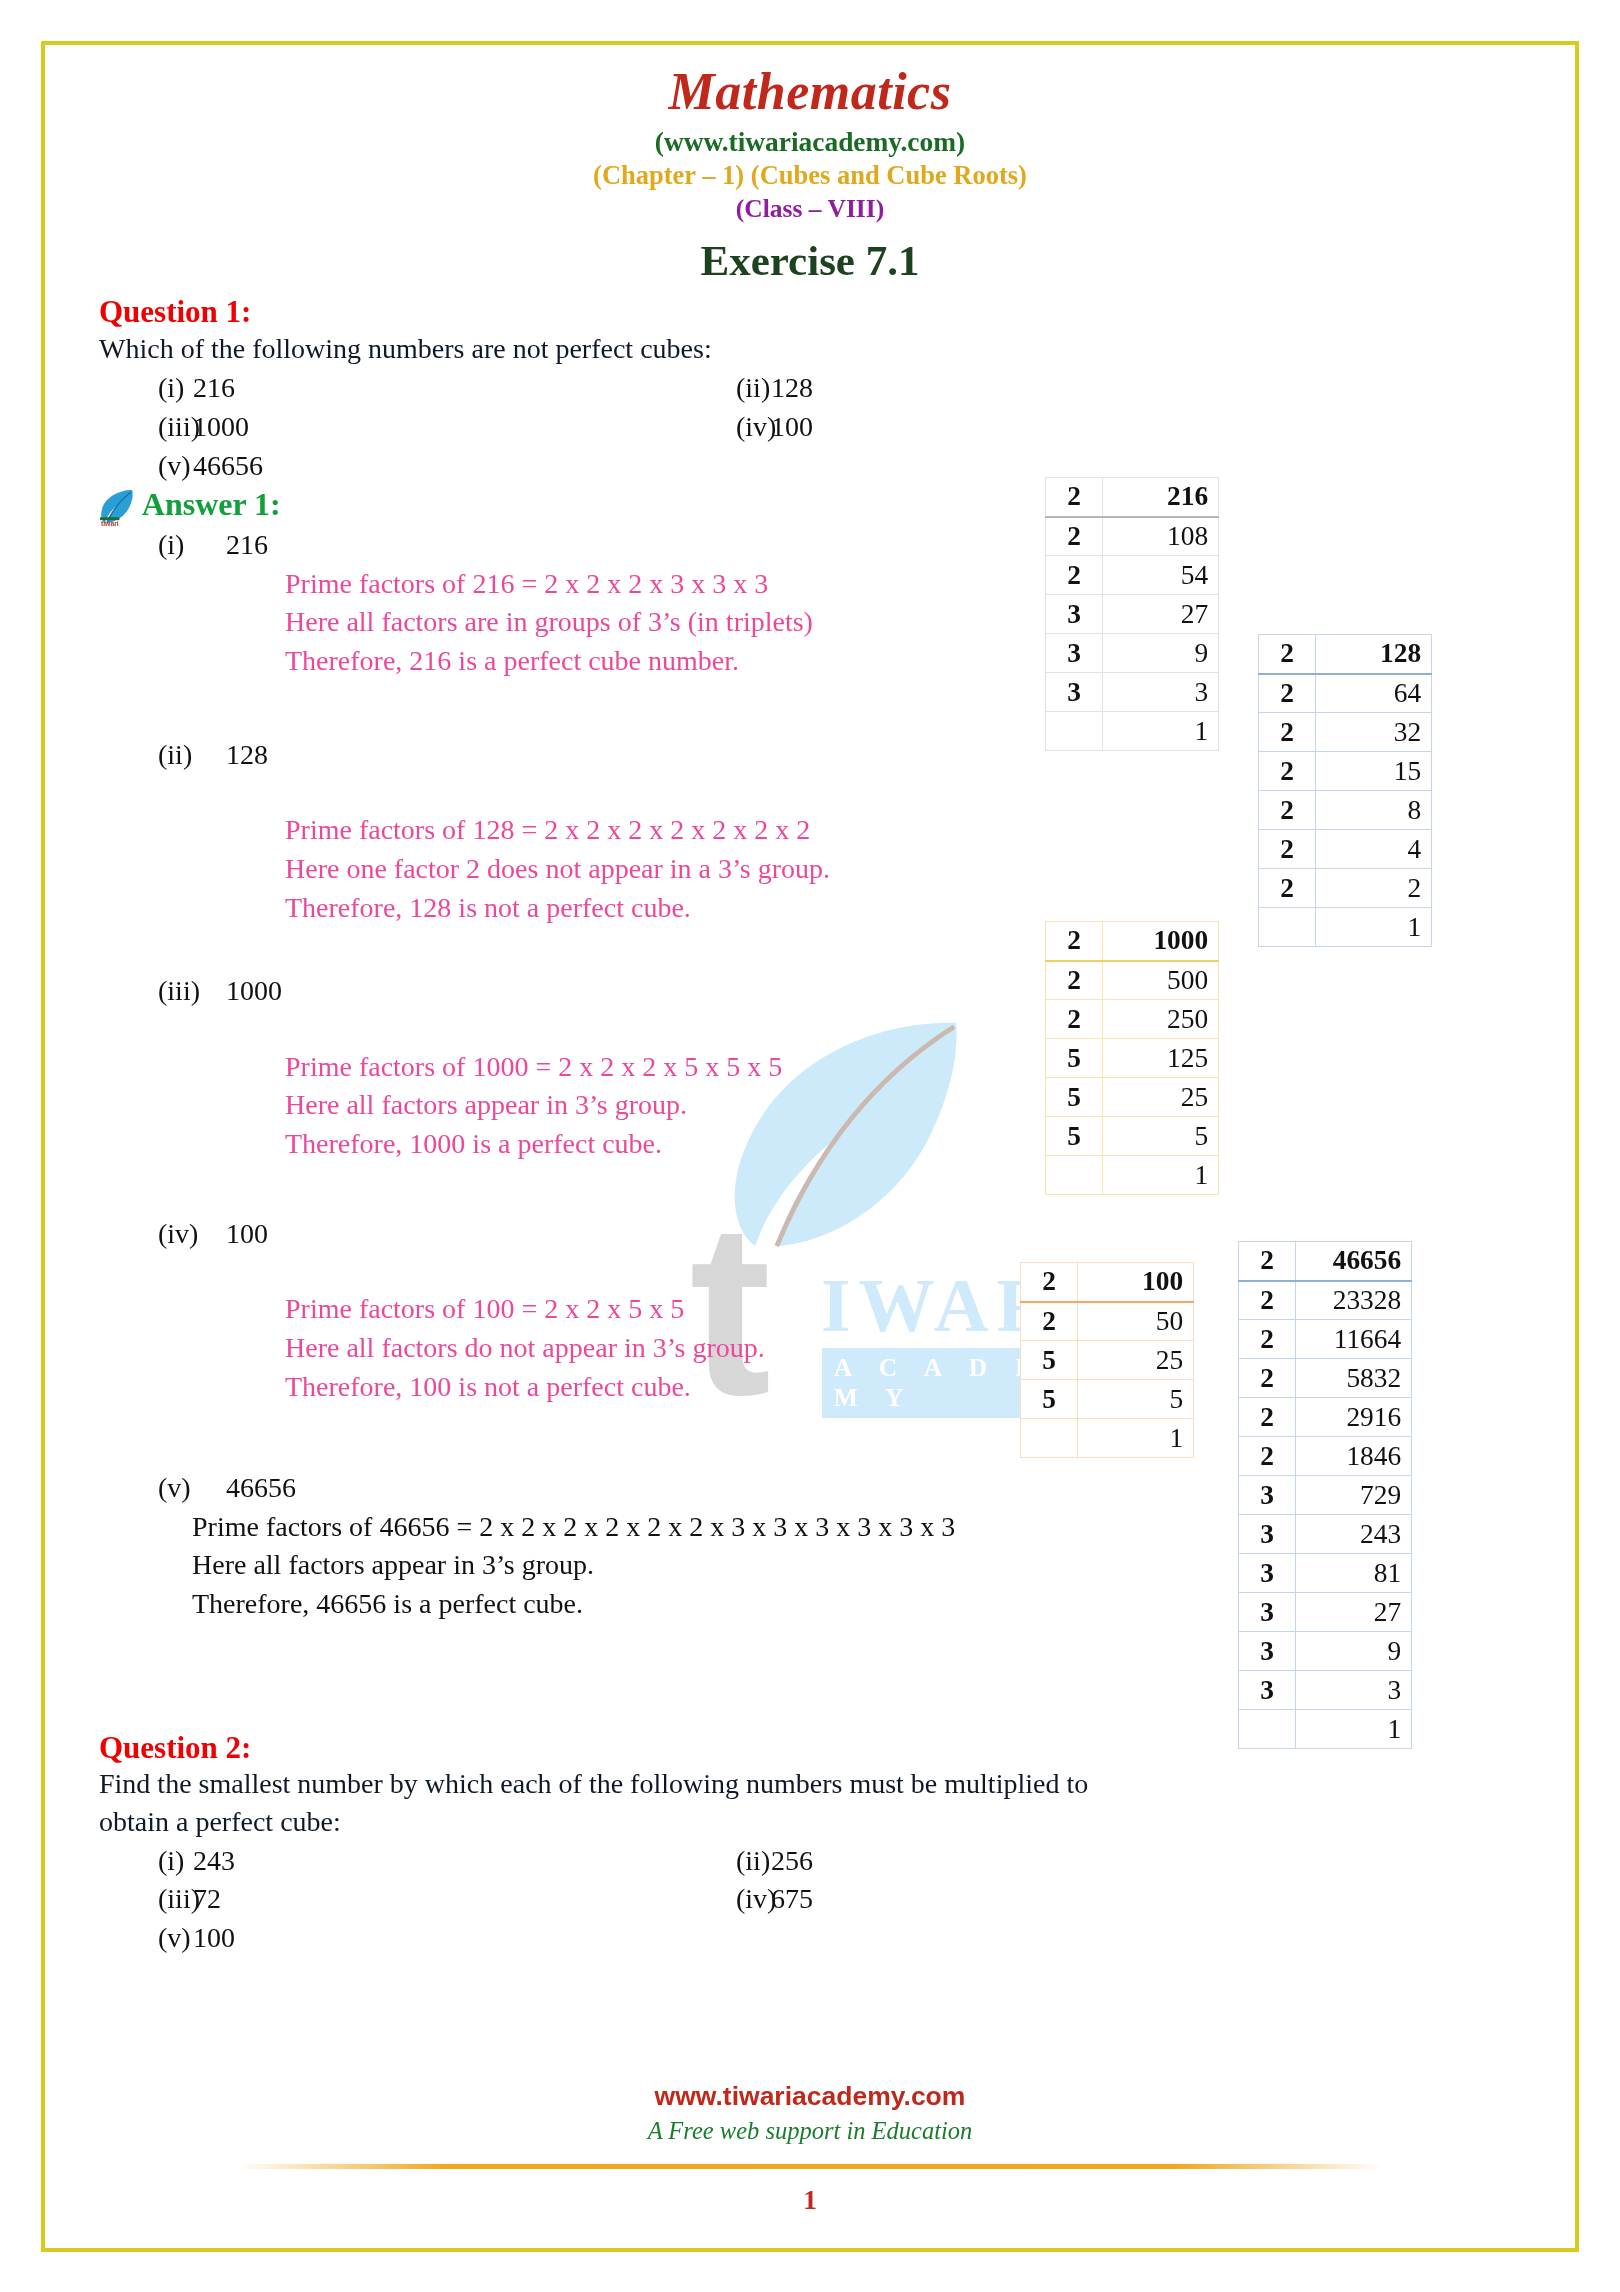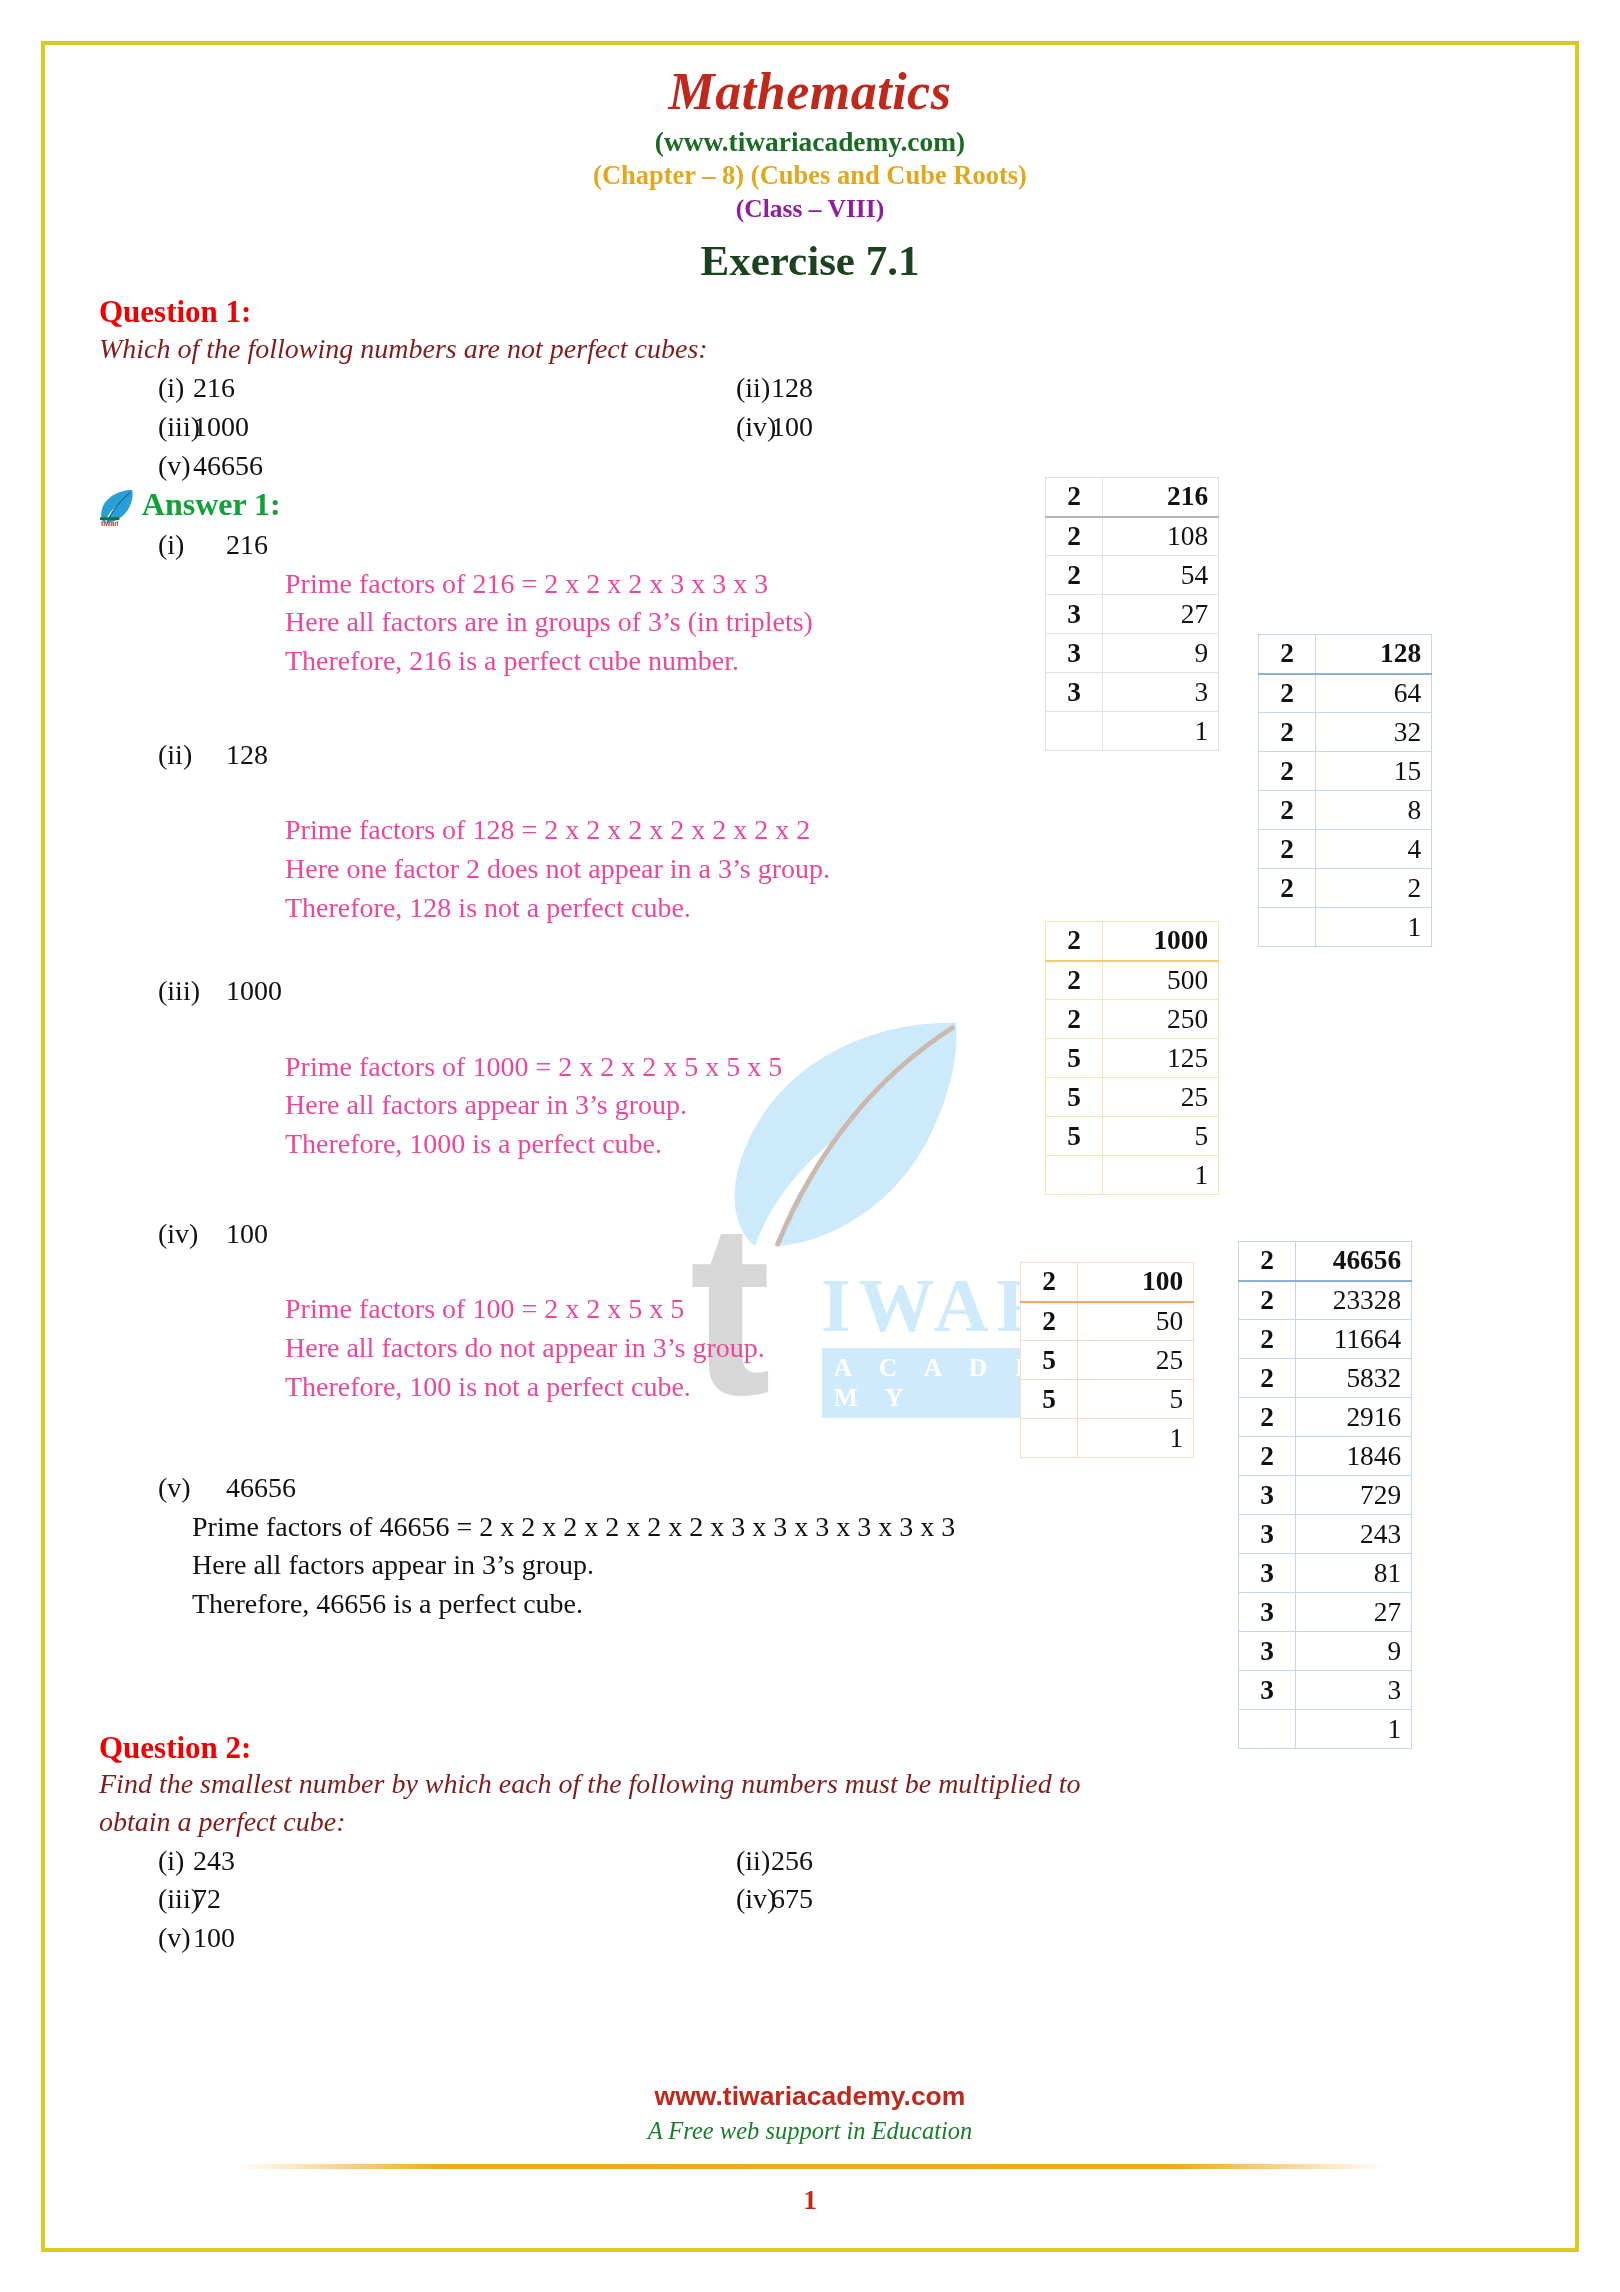--- a/index.html
+++ b/index.html
@@ -85,23 +85,22 @@
     font-size:32px;
     font-weight:bold;
     color:#11a03a;
     line-height:1.15;
     display:flex;
     align-items:center;
     gap:7.8px;
   }
   .body-text{
     font-size:28px;
-    color:#7f1d1d;
+    color:#0f172a;
     line-height:1.33;
-    font-style:italic;
   }
 
   
   .rlist{
     position:relative;
     margin-top:2px;
   }
   .rrow{
     display:flex;
     font-size:28px;
@@ -266,21 +265,21 @@
         </svg>
         <div class="wm-t">t</div>
         <div class="wm-word">IWARI</div>
         <div class="wm-sub">A C A D E M Y</div>
       </div>
 
       <div class="content">
 
         <div class="doc-title">Mathematics</div>
         <div class="site-line">(www.tiwariacademy.com)</div>
-        <div class="chapter-line">(Chapter – 8) (Cubes and Cube Roots)</div>
+        <div class="chapter-line">(Chapter – 1) (Cubes and Cube Roots)</div>
         <div class="class-line">(Class – VIII)</div>
         <div class="exercise-title">Exercise 7.1</div>
 
         <div class="qhead">Question 1:</div>
         <div class="body-text">Which of the following numbers are not perfect cubes:</div>
 
         <div class="rlist">
           <div class="rrow">
             <div class="rcell left">
               <div class="rnum">(i)</div>

